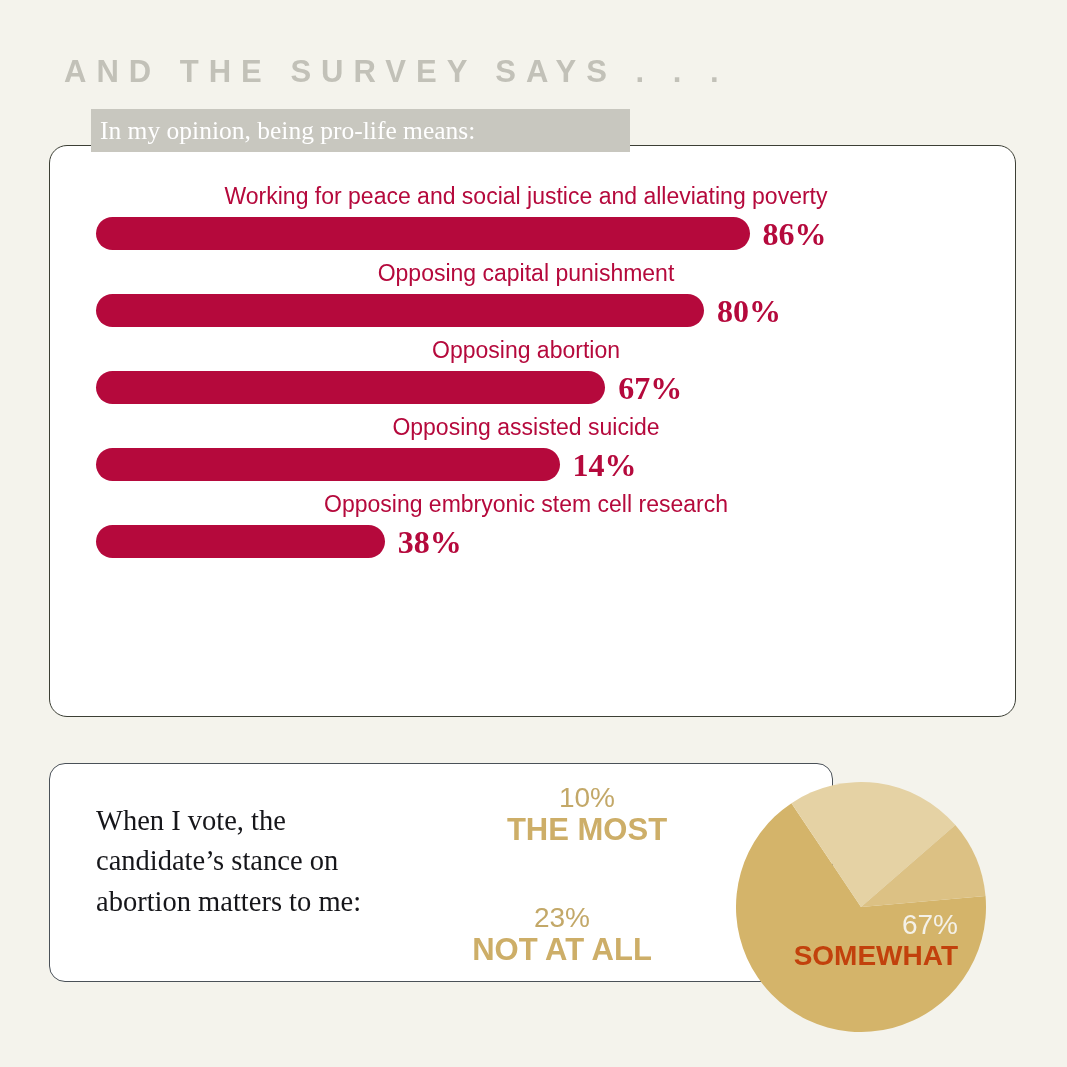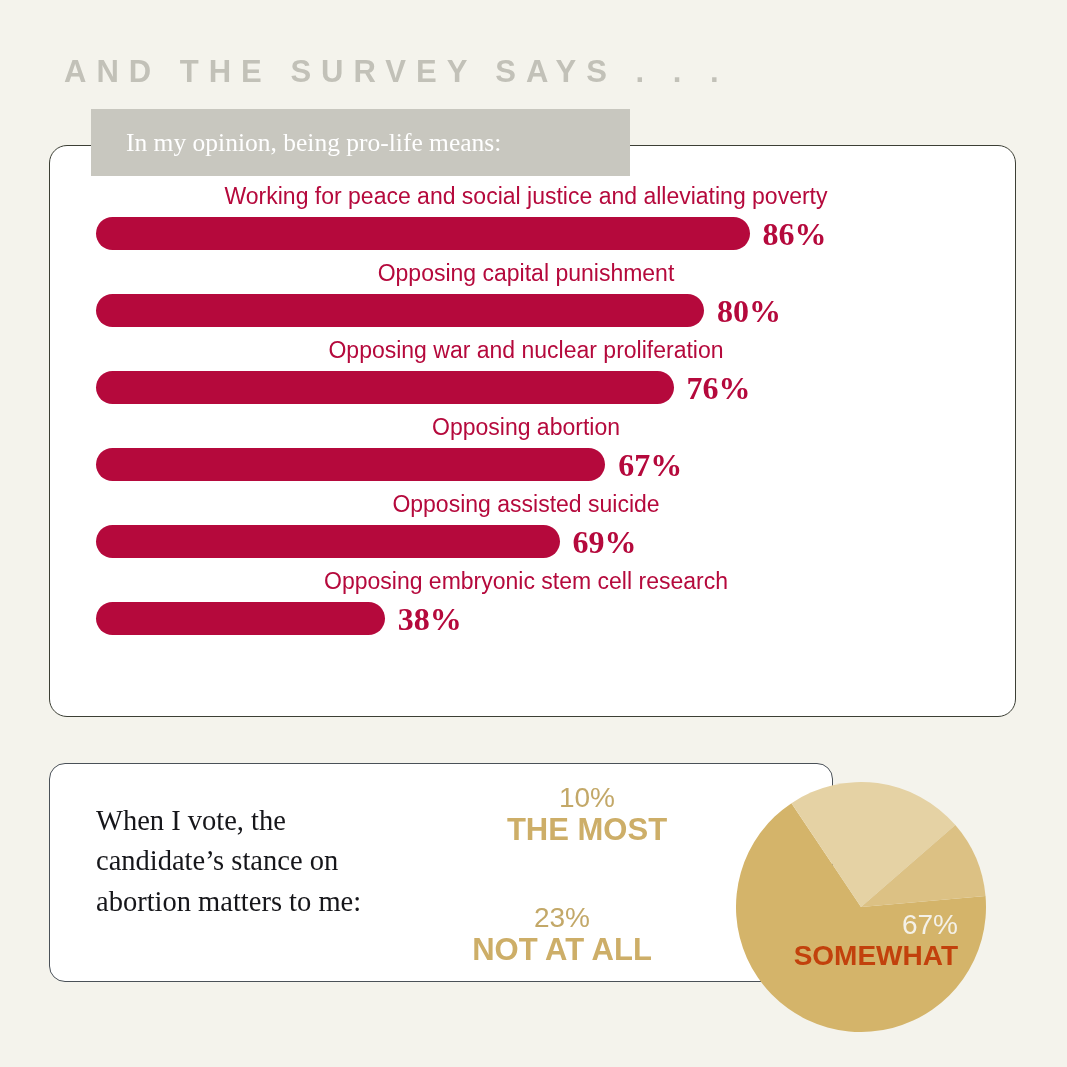--- a/index.html
+++ b/index.html
@@ -40,26 +40,26 @@
     background: #ffffff;
     border: 1.4px solid #3c3f35;
     border-radius: 18px;
     box-sizing: border-box;
   }
   .banner {
     position: absolute;
     left: 91px;
     top: 109px;
     width: 539px;
-    height: 67px;
+    height: 43px;
     background: #c8c7bf;
     display: flex;
     align-items: center;
     box-sizing: border-box;
-    padding-left: 35px;
+    padding-left: 9px;
   }
   .banner-text {
     font-family: "Liberation Serif", serif;
     font-size: 25.5px;
     color: #ffffff;
     white-space: nowrap;
   }
 
   .bars {
     position: absolute;
@@ -194,38 +194,31 @@
     </div>
   </div>
   <div class="bar-row">
     <div class="bar-label">Opposing capital punishment</div>
     <div class="bar-line">
       <div class="bar-fill" style="width: 608px;"></div>
       <div class="bar-value">80%</div>
     </div>
   </div>
   <div class="bar-row">
-    <div class="bar-label">Opposing war and nuclear proliferation</div>
-    <div class="bar-line">
-      <div class="bar-fill" style="width: 577.6px;"></div>
-      <div class="bar-value">76%</div>
-    </div>
-  </div>
-  <div class="bar-row">
     <div class="bar-label">Opposing abortion</div>
     <div class="bar-line">
       <div class="bar-fill" style="width: 509.2px;"></div>
       <div class="bar-value">67%</div>
     </div>
   </div>
   <div class="bar-row">
     <div class="bar-label">Opposing assisted suicide</div>
     <div class="bar-line">
       <div class="bar-fill" style="width: 463.6px;"></div>
-      <div class="bar-value">69%</div>
+      <div class="bar-value">14%</div>
     </div>
   </div>
   <div class="bar-row">
     <div class="bar-label">Opposing embryonic stem cell research</div>
     <div class="bar-line">
       <div class="bar-fill" style="width: 288.8px;"></div>
       <div class="bar-value">38%</div>
     </div>
   </div>
 </div>

